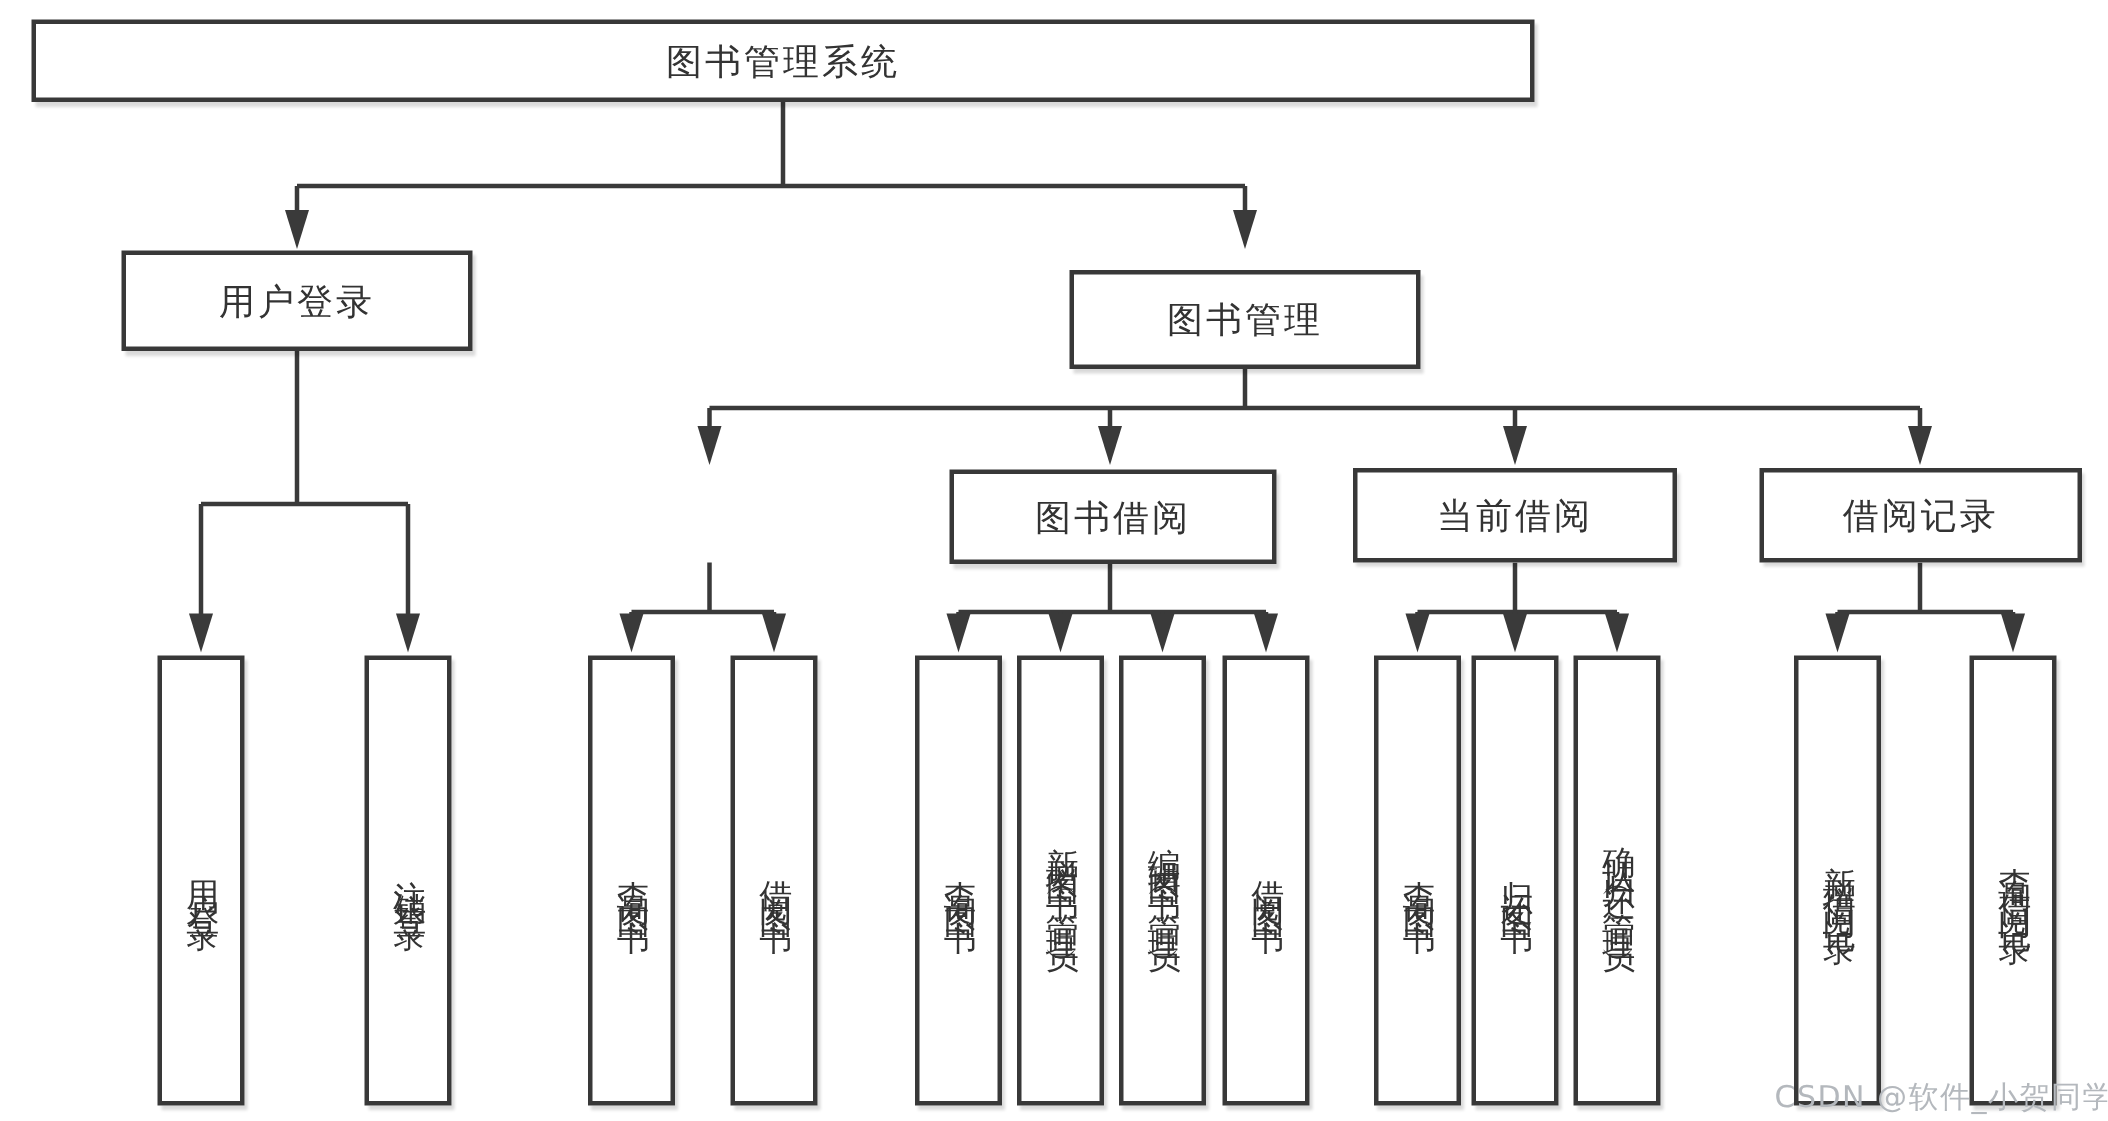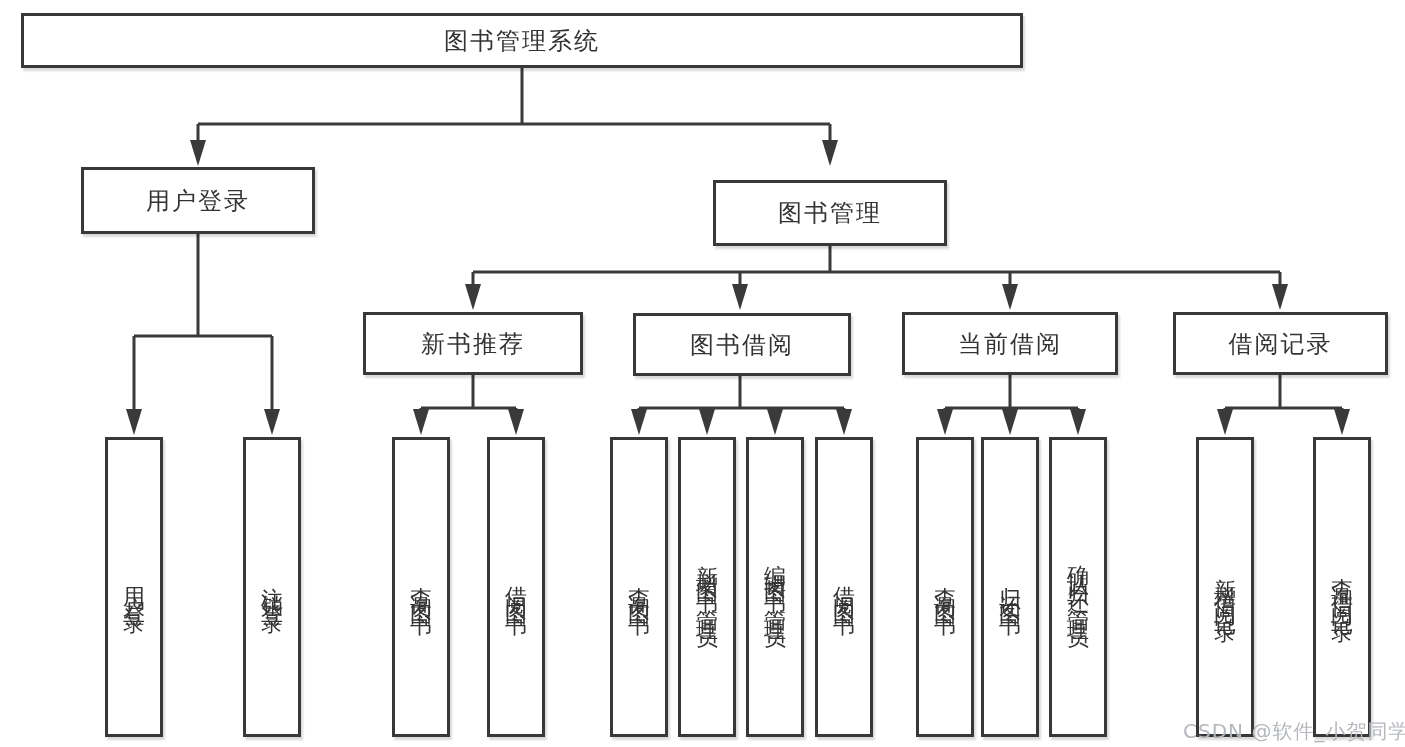--- a/index.html
+++ b/index.html
@@ -102,23 +102,20 @@
     <span class="hlabel">图书管理系统</span>
   </div>
 
   <div class="box" style="left:81px;top:167px;width:234px;height:67px;">
     <span class="hlabel">用户登录</span>
   </div>
   <div class="box" style="left:713px;top:168px;width:234px;height:66px;margin-top:12px;">
     <span class="hlabel">图书管理</span>
   </div>
 
-  <div class="box" style="left:363px;top:312px;width:220px;height:63px;">
-    <span class="hlabel">新书推荐</span>
-  </div>
   <div class="box" style="left:633px;top:313px;width:218px;height:63px;">
     <span class="hlabel">图书借阅</span>
   </div>
   <div class="box" style="left:902px;top:312px;width:216px;height:63px;">
     <span class="hlabel">当前借阅</span>
   </div>
   <div class="box" style="left:1173px;top:312px;width:215px;height:63px;">
     <span class="hlabel">借阅记录</span>
   </div>
 

